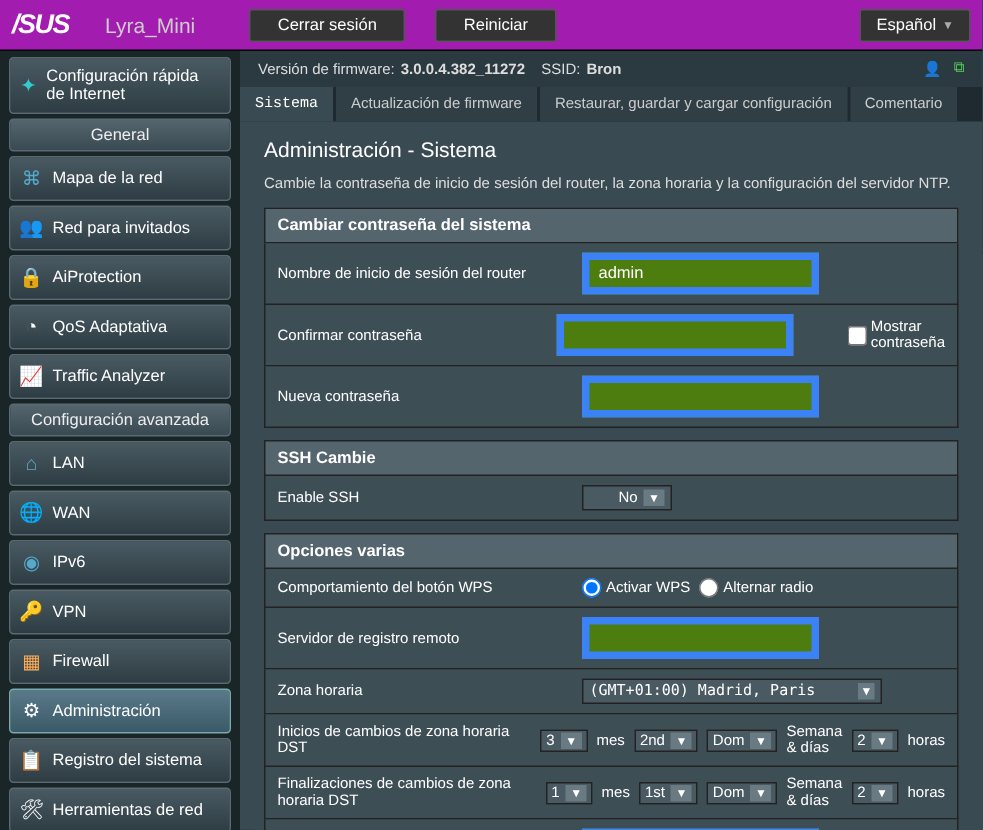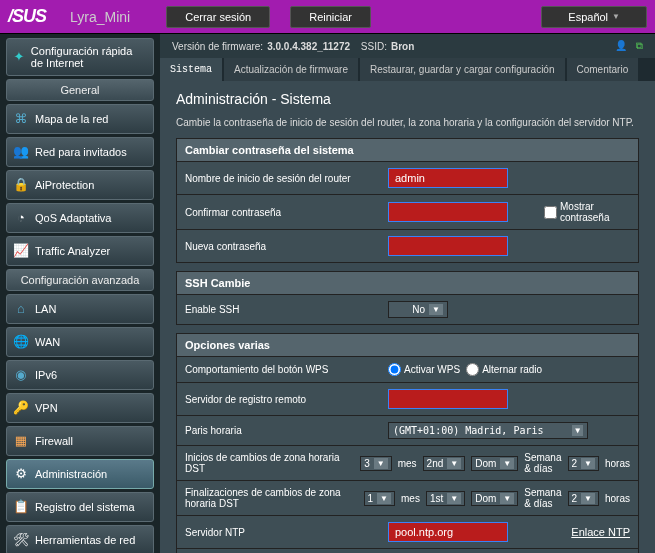--- a/index.html
+++ b/index.html
@@ -42,21 +42,21 @@
   cursor: pointer;
   border-radius: 2px;
 }
 .lang {
   margin-left: auto;
   display: flex;
   align-items: center;
   gap: 4px;
   background: #333;
   border: 1px solid #555;
-  padding: 4px 26px;
+  padding: 4px 10px;
   border-radius: 2px;
   cursor: pointer;
 }
 .lang .chev { font-size: 8px; color: #aaa; }
 .layout { display: flex; height: calc(100% - 34px); }
 .sidebar {
   width: 160px;
   background: #1a2528;
   display: flex;
   flex-direction: column;
@@ -170,26 +170,26 @@
   font-size: 10px;
   color: #fff;
 }
 .row-ctrl {
   flex: 1;
   display: flex;
   align-items: center;
   gap: 6px;
 }
 input[type=text], input[type=password] {
-  background: #b91c1c;
-  border: 1px solid #3b82f6;
+  background: #4d7c0f;
+  border: 5px solid #3b82f6;
   color: #fff;
   padding: 3px 6px;
   font-size: 11px;
-  width: 120px;
+  width: 158px;
 }
 .sel {
   background: #4a5a62;
   border: 1px solid #222;
   color: #fff;
   padding: 2px 4px;
   font-size: 10px;
   display: inline-flex;
   align-items: center;
   gap: 4px;
@@ -363,21 +363,21 @@
             </label>
         </div>
       </div>
       <div class="row">
         <div class="row-label">Servidor de registro remoto</div>
         <div class="row-ctrl">
             <input type="text" style="">
           </div>
       </div>
       <div class="row">
-        <div class="row-label">Paris horaria</div>
+        <div class="row-label">Zona horaria</div>
         <div class="row-ctrl">
           <div class="sel wide" style="justify-content:space-between;font-family:monospace">
             <span>(GMT+01:00) Madrid, Paris</span>
             <span class="chev">▼</span>
           </div>
         </div>
       </div>
       <div class="row dst-row">
         <div class="row-label">Inicios de cambios de zona horaria DST</div>
         <div class="row-ctrl smalltxt">

